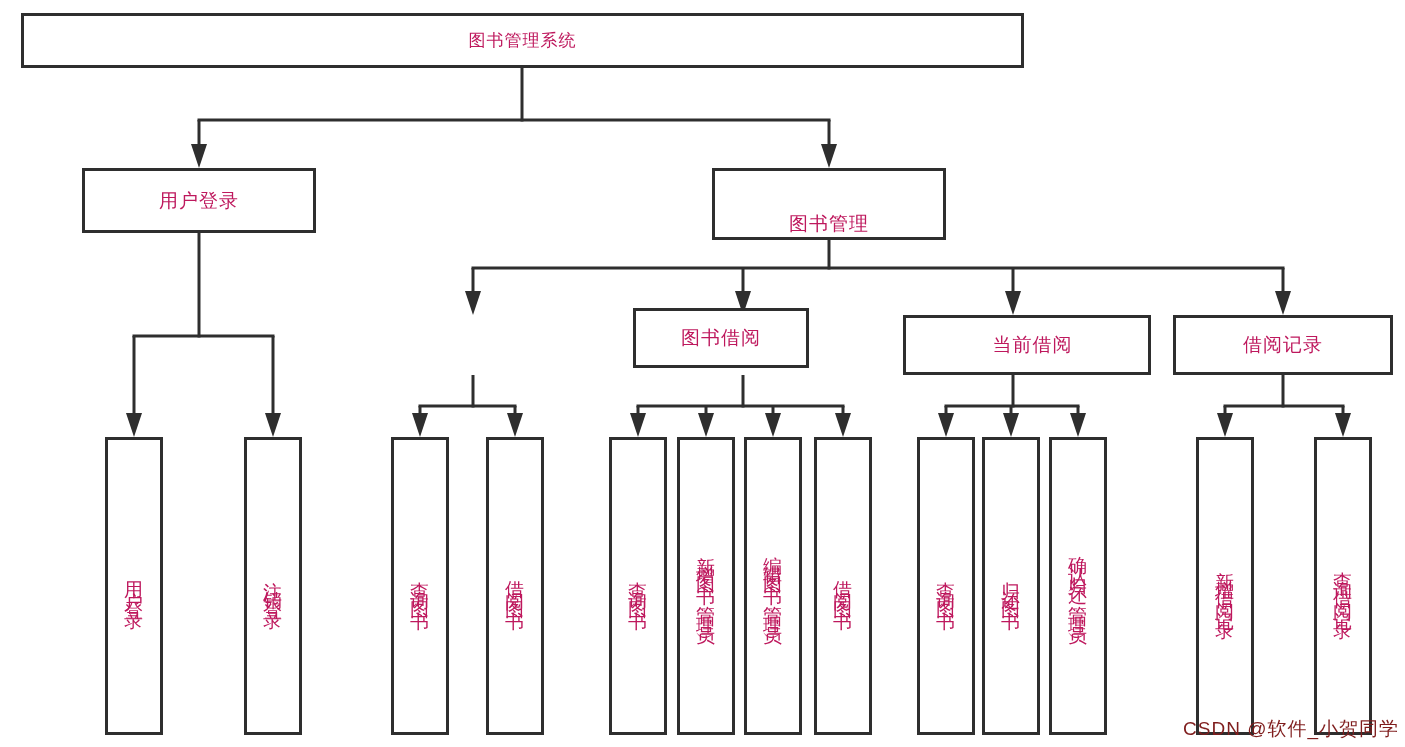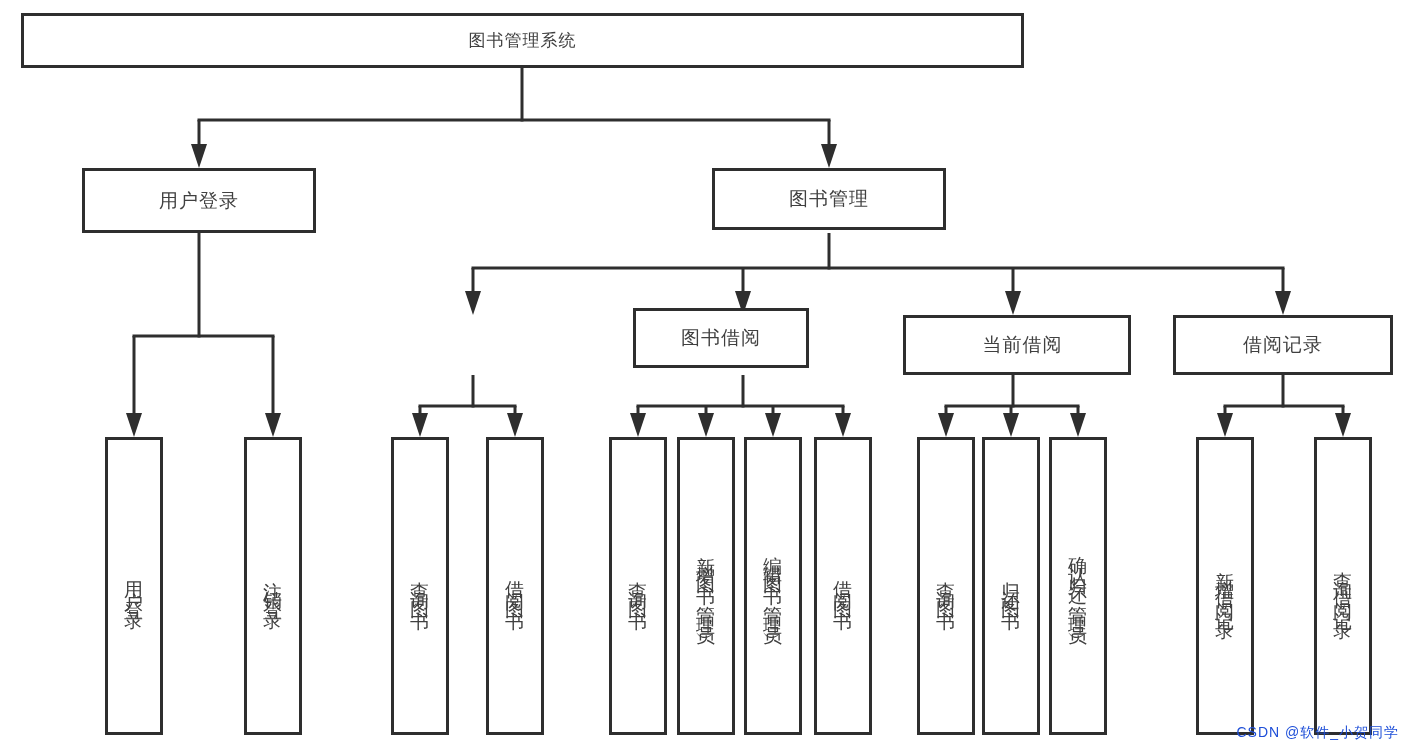--- a/index.html
+++ b/index.html
@@ -18,38 +18,38 @@
     pointer-events: none;
   }
   .node {
     position: absolute;
     box-sizing: border-box;
     border: 3px solid #2e2e2e;
     background: #ffffff;
     display: flex;
     align-items: center;
     justify-content: center;
-    color: #404040;
+    color: #be185d;
   }
   .node.hlabel { font-size: 19px; letter-spacing: 1px; }
   .node.root-box { font-size: 17px; }
   .vbox span {
     writing-mode: vertical-rl;
     text-orientation: mixed;
     font-size: 19px;
     line-height: 1;
     letter-spacing: 10px;
     white-space: nowrap;
   }
   .watermark {
     position: absolute;
     right: 6px;
     bottom: 5px;
-    font-size: 14px;
-    color: #1d4ed8;
+    font-size: 19px;
+    color: #7f1d1d;
     letter-spacing: 1px;
   }
 </style>
 </head>
 <body>
 
 <div class="stage">
 
   <svg class="connectors" viewBox="0 0 1405 747" xmlns="http://www.w3.org/2000/svg">
     <g stroke="#2e2e2e" stroke-width="3" fill="none">
@@ -121,28 +121,28 @@
     </g>
   </svg>
 
   <div class="node hlabel root-box" style="left:21px; top:13px; width:1003px; height:55px;">
     <span>图书管理系统</span>
   </div>
 
   <div class="node hlabel" style="left:82px; top:168px; width:234px; height:65px;">
     <span>用户登录</span>
   </div>
-  <div class="node hlabel" style="left:712px; top:168px; width:234px; height:62px;">
+  <div class="node hlabel" style="left:712px; top:168px; width:234px; height:72px;align-items:flex-end;">
     <span>图书管理</span>
   </div>
 
   <div class="node hlabel" style="left:633px; top:308px; width:176px; height:60px;">
     <span>图书借阅</span>
   </div>
-  <div class="node hlabel" style="left:903px; top:315px; width:228px; height:60px;padding-left:11px;">
+  <div class="node hlabel" style="left:903px; top:315px; width:248px; height:60px;padding-left:11px;">
     <span>当前借阅</span>
   </div>
   <div class="node hlabel" style="left:1173px; top:315px; width:220px; height:60px;align-items:center;">
     <span>借阅记录</span>
   </div>
 
   <div class="node vbox" style="left:105px; top:437px; width:58px; height:298px;">
     <span>用户登录</span>
   </div>
   <div class="node vbox" style="left:244px; top:437px; width:58px; height:298px;">

